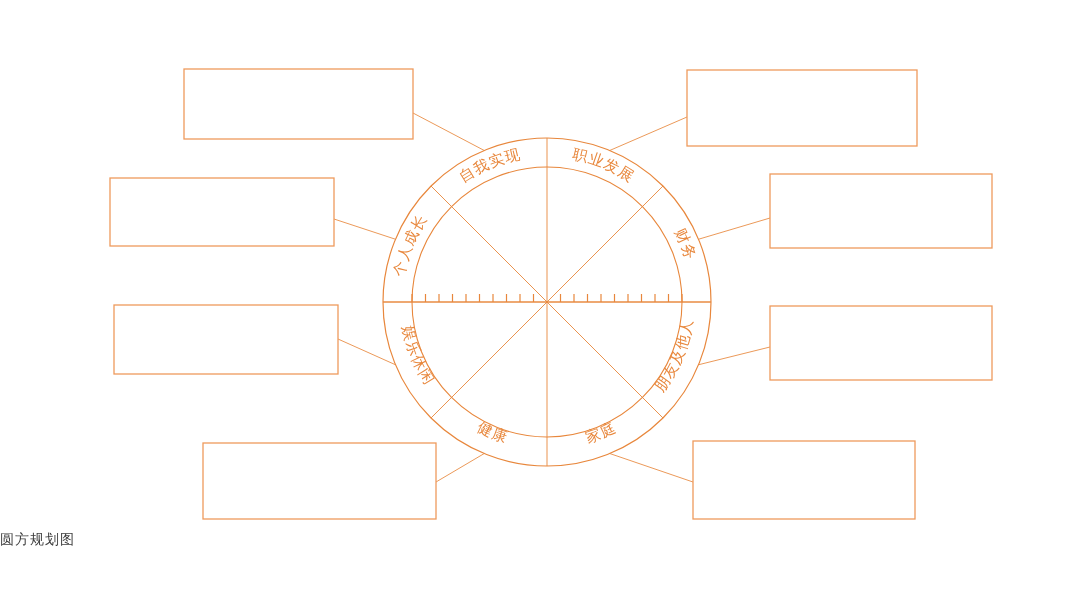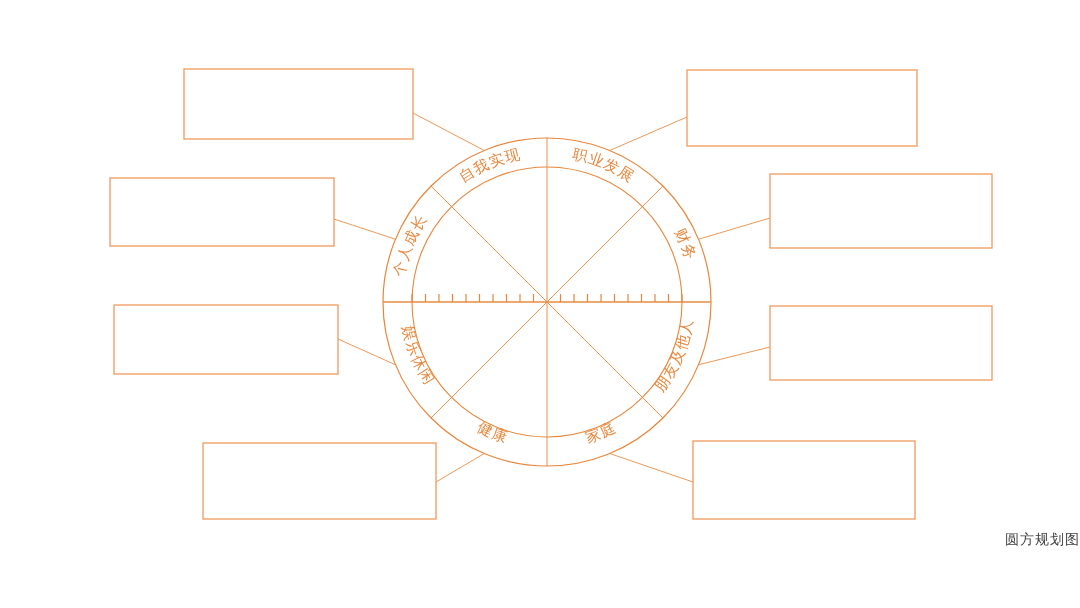--- a/index.html
+++ b/index.html
@@ -4,21 +4,21 @@
 <style>
   html,body{margin:0;padding:0;}
   body{
     width:1080px;height:608px;background:#ffffff;
     font-family:"Liberation Sans","DejaVu Sans",sans-serif;
     overflow:hidden;position:relative;
   }
   #stage{position:absolute;left:0;top:0;width:1080px;height:608px;}
   svg{display:block;}
   .caption{
-    position:absolute;width:1080px;text-align:right;
+    position:absolute;width:1080px;text-align:left;
     left:0;top:531px;font-size:14px;color:#3c3c3c;
     letter-spacing:1px;
   }
   .ringlabel{
     font-family:"DejaVu Sans","Liberation Sans",sans-serif;
     font-size:15px;fill:#e8873c;letter-spacing:1.5px;
   }
 </style>
 </head>
 <body>

